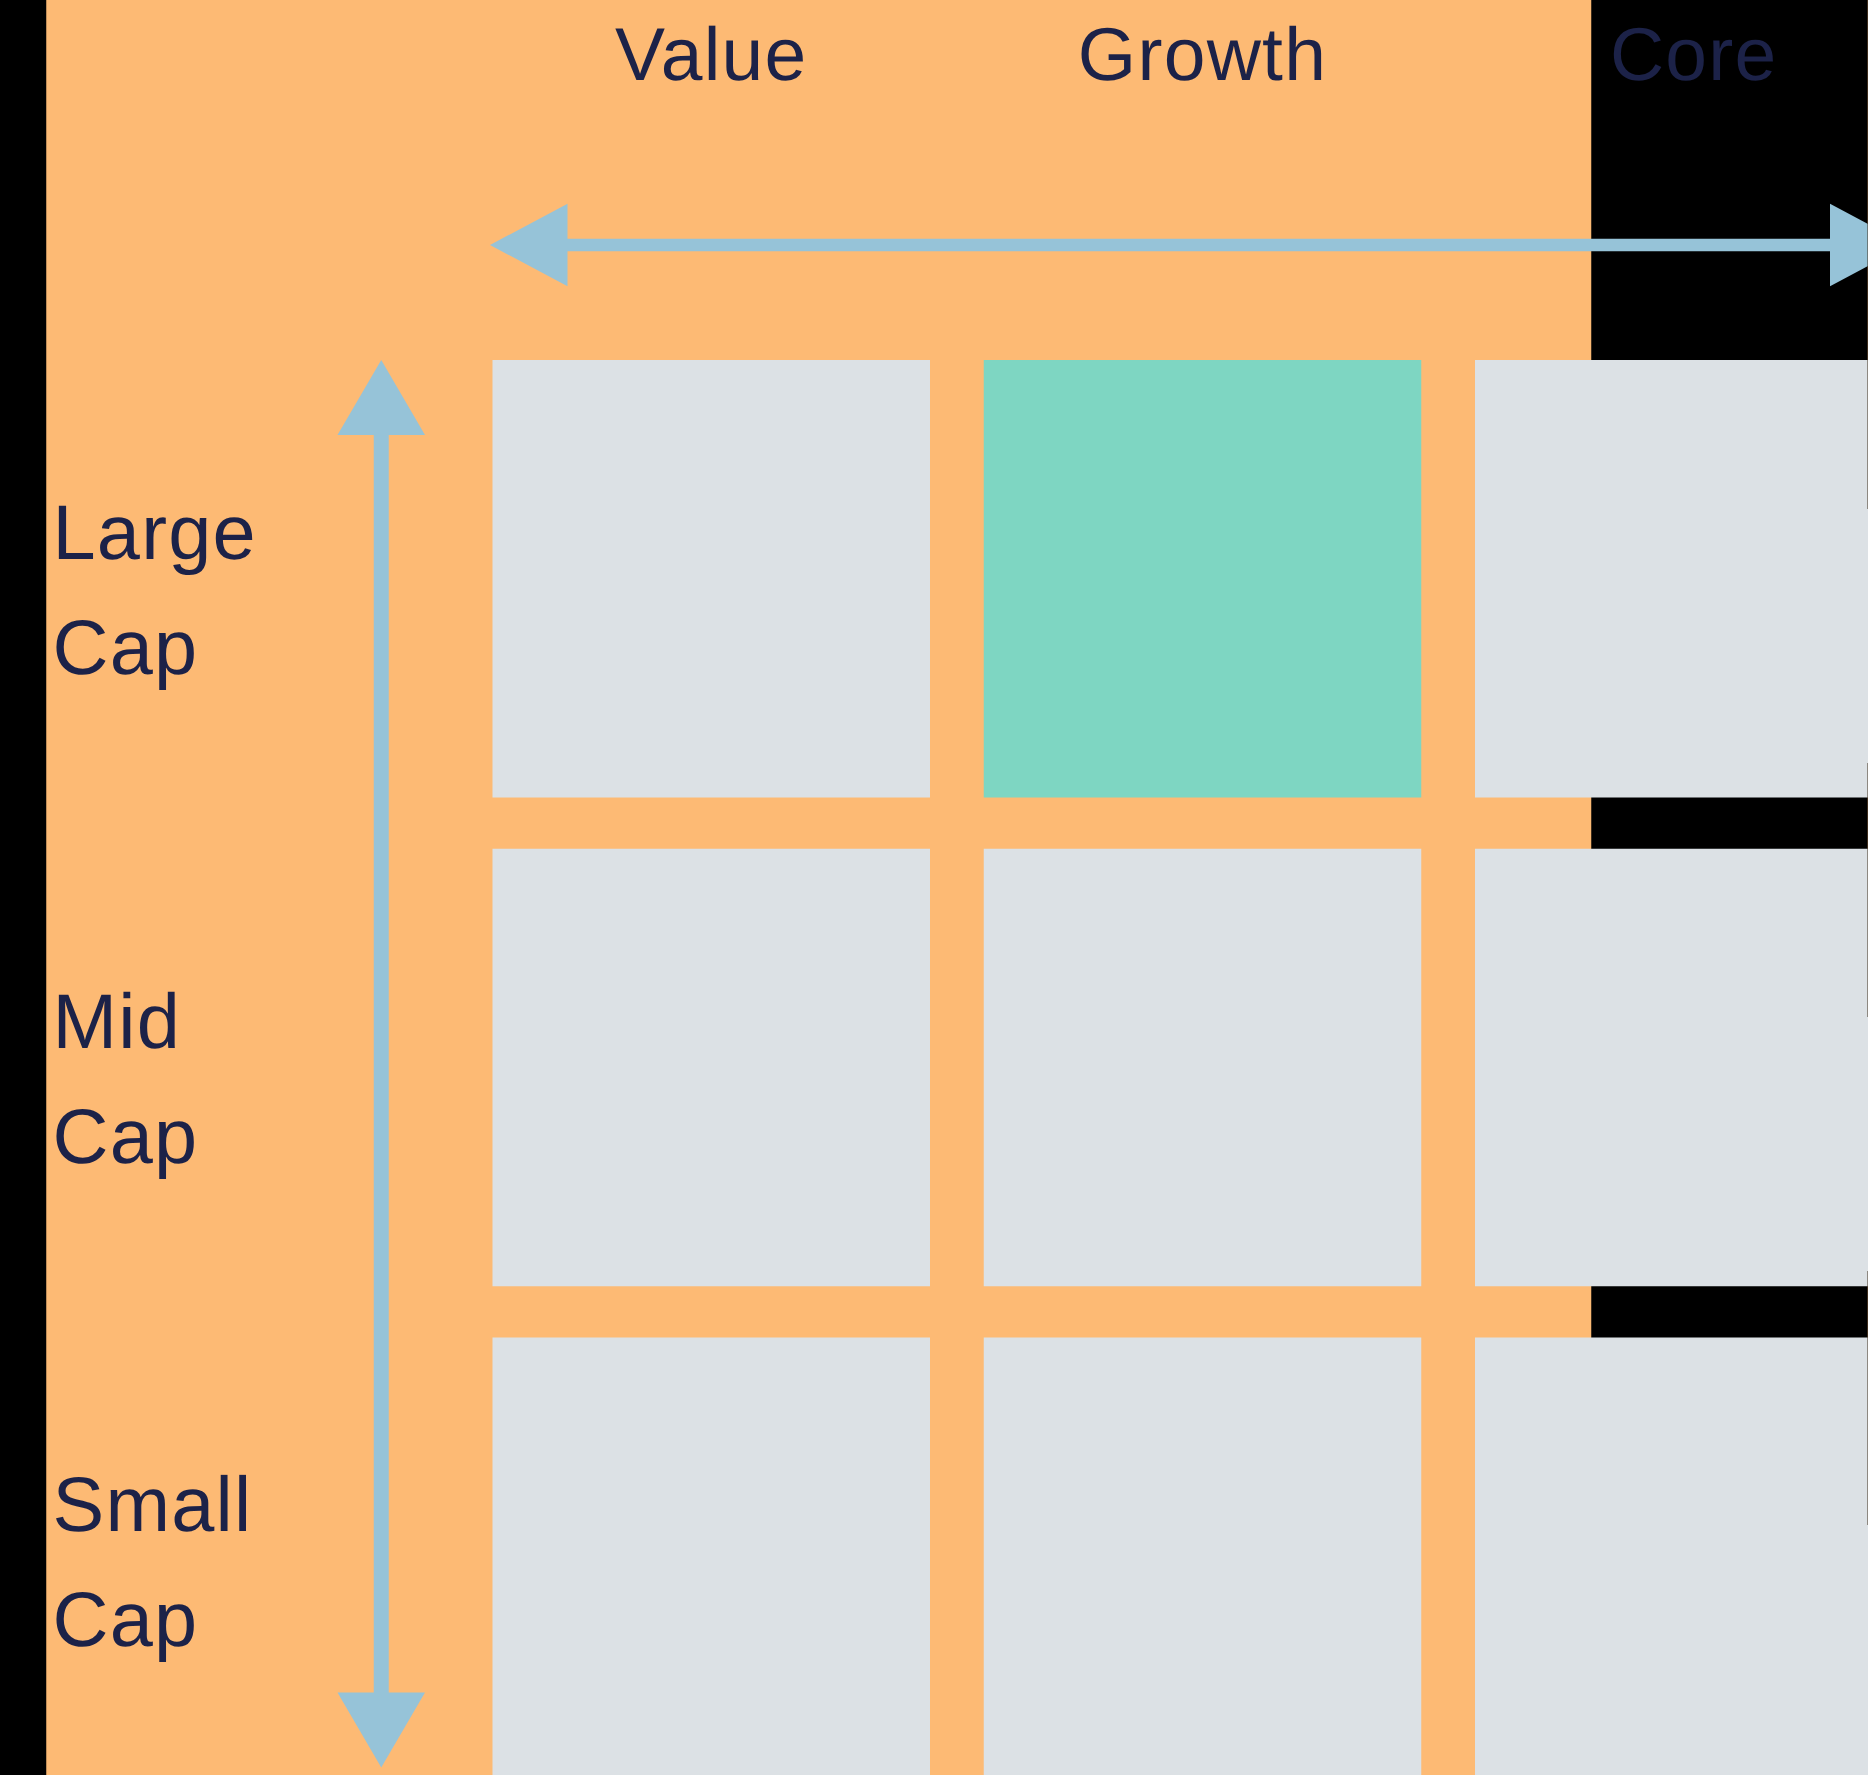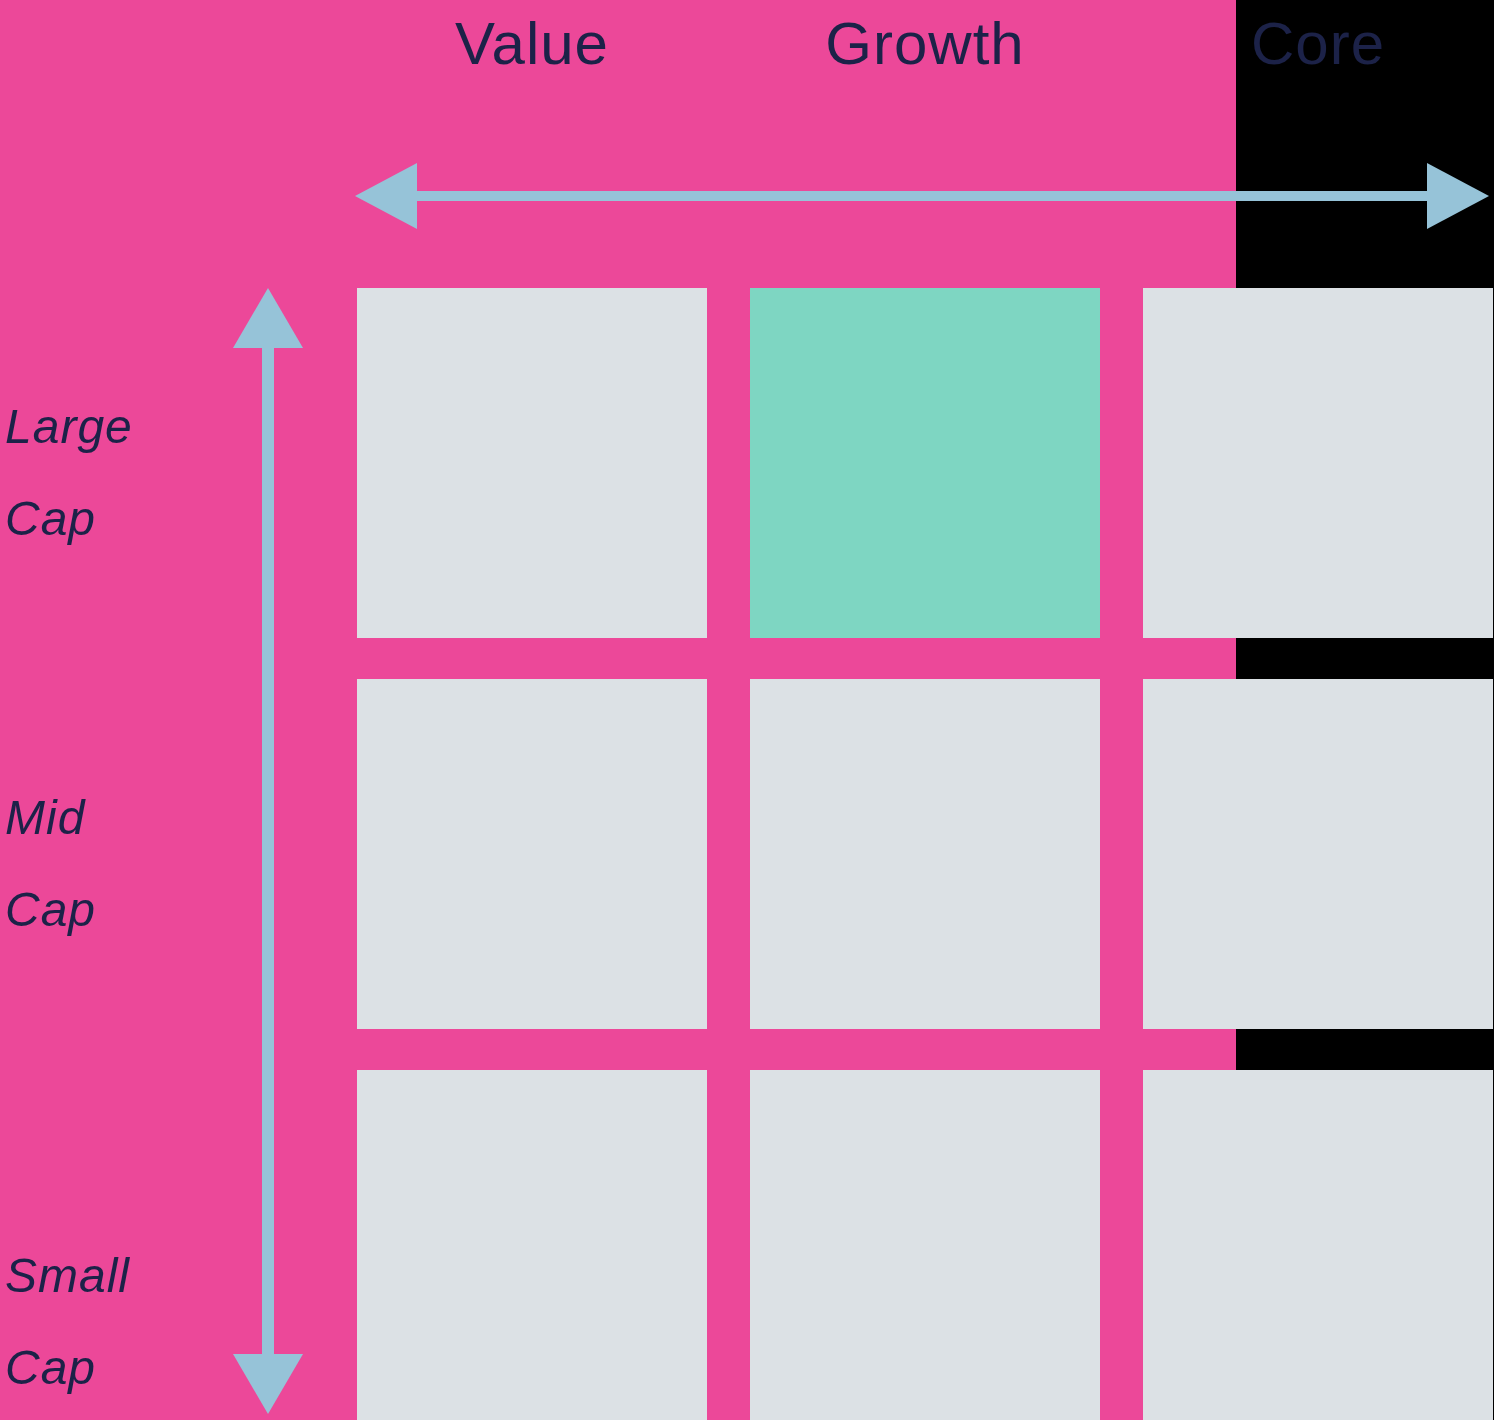--- a/index.html
+++ b/index.html
@@ -10,21 +10,22 @@
   body {
     width: 1494px;
     height: 1420px;
     overflow: hidden;
     font-family: "Liberation Sans", sans-serif;
   }
   .canvas {
     position: relative;
     width: 1236px;
     height: 1420px;
-    background: #ec4899;
+    background: #fdba74;
+    margin-left: 37px;
   }
   
   .col-headers {
     position: absolute;
     left: 357px;
     top: 12px;
     width: 1137px;
     display: grid;
     grid-template-columns: repeat(3, 350px);
     column-gap: 43px;
@@ -49,30 +50,29 @@
     left: 228px;
     top: 282px;
     width: 80px;
     height: 1138px;
   }
   
   .row-label {
     position: absolute;
     left: 5px;
     transform: translateY(-50%);
-    font-size: 48px;
+    font-size: 62px;
     line-height: 92px;
     letter-spacing: 1px;
     color: #1c2248;
     white-space: pre-line;
-    font-style: italic;
   }
   .row-label.r0 { top: 473px; }
   .row-label.r1 { top: 864px; }
-  .row-label.r2 { top: 1322px; }
+  .row-label.r2 { top: 1251px; }
   
   .style-grid {
     position: absolute;
     left: 357px;
     top: 288px;
     display: grid;
     grid-template-columns: repeat(3, 350px);
     grid-template-rows: repeat(3, 350px);
     gap: 41px 43px;
   }

